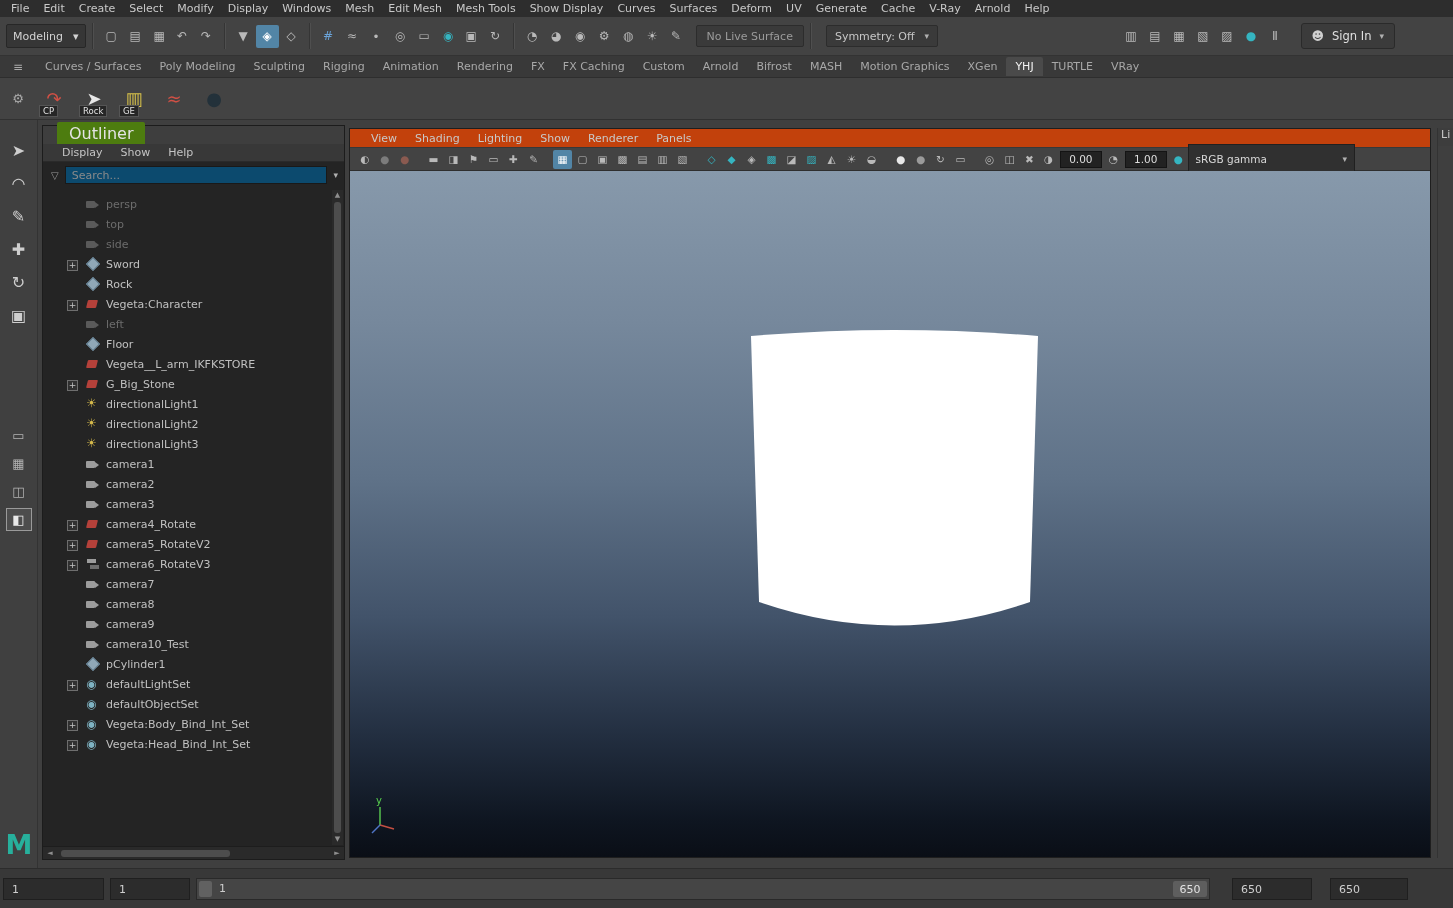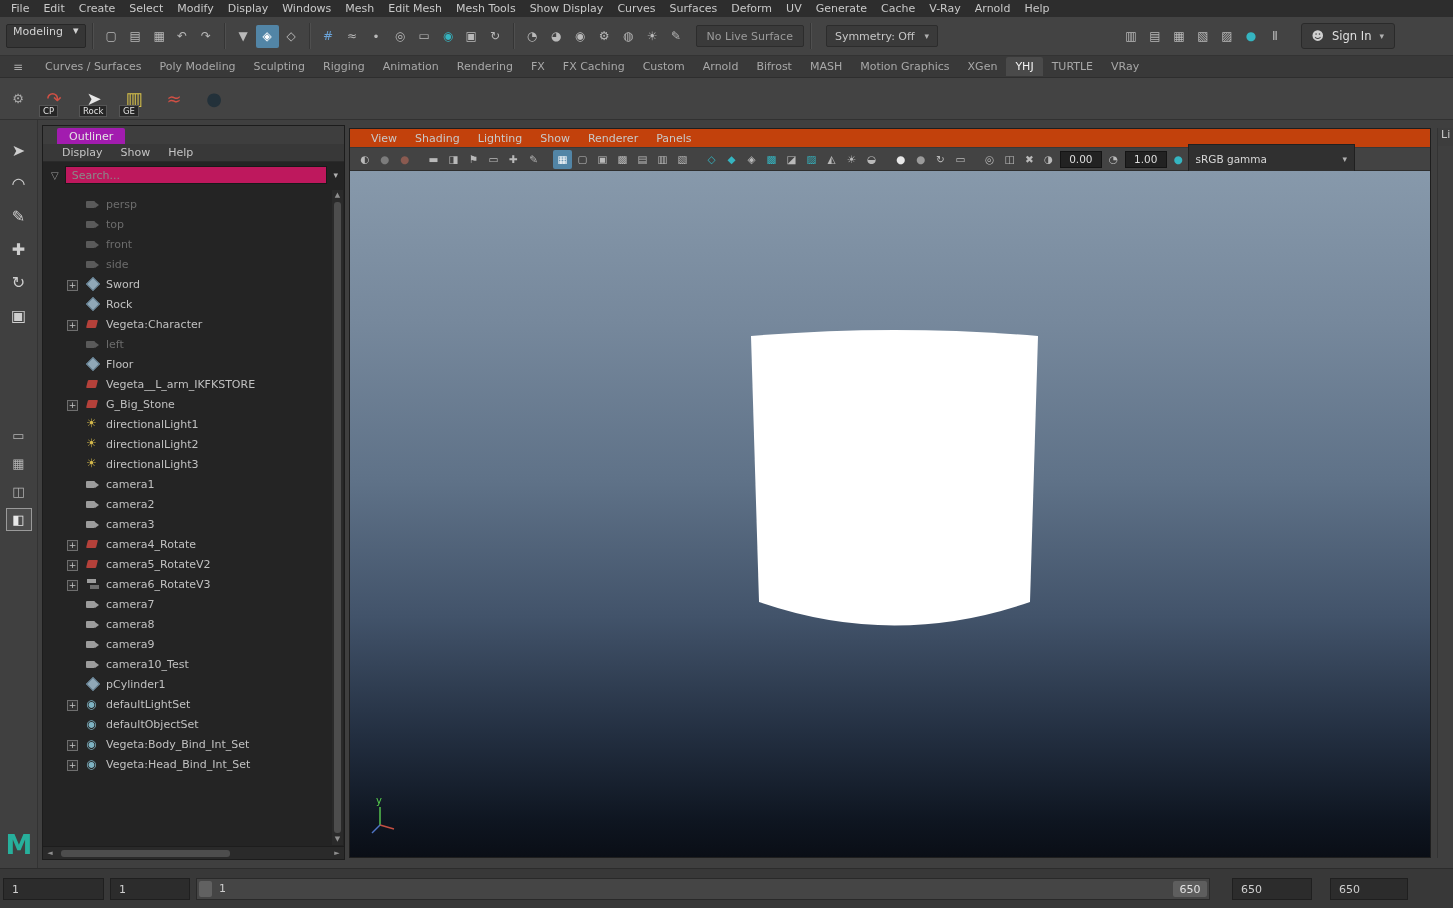--- a/index.html
+++ b/index.html
@@ -5,21 +5,21 @@
   *{box-sizing:border-box;margin:0;padding:0}
   html,body{width:1453px;height:908px;overflow:hidden}
   body{position:relative;background:#3f3f3f;font-family:"DejaVu Sans","Liberation Sans",sans-serif;color:#c8c8c8;font-size:12px;-webkit-font-smoothing:antialiased}
 
   
   #menubar{position:absolute;left:0;top:0;right:0;height:17px;background:#2d2d2d;display:flex;align-items:center;padding-left:4px;z-index:5}
   #menubar .mi{padding:17px 7px;font-size:11px;color:#c9c9c9;white-space:nowrap;cursor:default}
 
   
   #statusline{position:absolute;left:0;top:17px;right:0;height:39px;background:#434343;display:flex;align-items:center;border-bottom:1px solid #333}
-  .menuset{display:flex;align-items:flex-start;height:24px;margin-left:6px;background:#363636;border:1px solid #272727;border-radius:2px;padding:0 6px;gap:10px}
+  .menuset{display:flex;align-items:center;height:24px;margin-left:6px;background:#363636;border:1px solid #272727;border-radius:2px;padding:0 6px;gap:10px}
   .menuset span{font-size:11px;color:#d2d2d2}
   .caret{font-size:9px;color:#b0b0b0;line-height:1}
   .sl-div{width:0;height:26px;border-left:1px solid #353535;border-right:1px solid #4f4f4f;margin:0 6px}
   .igroup{display:flex;align-items:center;gap:1px}
   .icon-btn{width:23px;height:23px;display:flex;align-items:center;justify-content:center;font-size:12px;color:#b9b9b9;border-radius:2px;cursor:default}
   .icon-btn.active{background:#5285a6;color:#fff}
   .sl-field{height:22px;display:flex;align-items:center;padding:0 10px;background:#3a3a3a;border:1px solid #2c2c2c;border-radius:2px;font-size:11px;color:#9b9b9b;margin-left:8px}
   .sl-dd{height:22px;display:flex;align-items:center;gap:10px;padding:0 8px;background:#3a3a3a;border:1px solid #2c2c2c;border-radius:2px;font-size:11px;color:#c6c6c6;margin-left:8px}
   .signin{display:flex;align-items:center;gap:8px;height:26px;background:#3b3b3b;border:1px solid #2a2a2a;border-radius:3px;padding:0 10px;margin:0 58px 0 14px}
   .signin .u{font-size:12px;color:#cfcfcf}
@@ -45,26 +45,26 @@
   #toolbox{position:absolute;left:0;top:120px;bottom:40px;width:38px;background:#404040;border-right:1px solid #333;padding-top:14px}
   .tool{width:34px;height:33px;margin:0 auto;display:flex;align-items:center;justify-content:center;color:#cecece;font-size:16px;cursor:default}
   #layouts{margin-top:92px}
   .lay{width:26px;height:23px;margin:5px auto;display:flex;align-items:center;justify-content:center;color:#b2b2b2;font-size:13px;border:1px solid transparent;cursor:default}
   .lay.active{border-color:#9a9a9a;background:#4d4d4d;color:#e8e8e8}
   #mayalogo{position:absolute;left:2px;top:826px;width:34px;height:36px;display:flex;align-items:center;justify-content:center;color:#27b09c;font-size:27px;font-weight:bold}
 
   
   #outliner{position:absolute;left:42px;top:125px;width:303px;height:735px;background:#242424;border:1px solid #1c1c1c;display:flex;flex-direction:column}
   .otabrow{height:18px;background:#3e3e3e;display:flex;align-items:flex-end;padding-left:14px;flex:0 0 18px}
-  .otab{background:#a21caf;color:#e4e4e4;font-size:11px;padding:2px 12px 1px;border-radius:2px 2px 0 0}
+  .otab{background:#4d7c0f;color:#e4e4e4;font-size:16px;padding:2px 12px 1px;border-radius:2px 2px 0 0}
   .omenu{height:18px;background:#383838;display:flex;align-items:center;padding-left:10px;flex:0 0 18px;border-bottom:1px solid #2a2a2a}
   .omenu .mi{padding:0 9px;font-size:11px;color:#c4c4c4}
   .osearch-row{height:26px;display:flex;align-items:center;padding:0 6px 0 8px;gap:6px;flex:0 0 26px}
   .funnel{color:#9a9a9a;font-size:10px}
-  .osearch{flex:1;height:18px;background:#be185d;border:1px solid #191919;color:#c0c0c0;font-size:11px;padding:0 6px;font-family:inherit;outline:none}
+  .osearch{flex:1;height:18px;background:#0c4a6e;border:1px solid #191919;color:#c0c0c0;font-size:11px;padding:0 6px;font-family:inherit;outline:none}
   .osearch::placeholder{color:#8a8a8a}
   .otree{flex:1;overflow:hidden;padding:3px 14px 0 0;position:relative}
   .orow{display:flex;align-items:flex-end;height:20px;padding-left:24px;white-space:nowrap;cursor:default}
   .exp{flex:0 0 11px;width:11px;height:11px;line-height:9px;text-align:center;font-size:9px;color:#c4c4c4;border:1px solid #6e6e6e;background:#303030;margin-right:7px}
   .exp.noexp{visibility:hidden}
   .ti{width:16px;height:14px;margin-right:5px;flex:0 0 16px;position:relative}
   .ti-camera::before{content:"";position:absolute;left:1px;top:4px;width:9px;height:7px;background:#9c9c9c;border-radius:1px}
   .ti-camera::after{content:"";position:absolute;left:10px;top:5px;border-top:3px solid transparent;border-bottom:3px solid transparent;border-left:4px solid #9c9c9c}
   .ti-mesh::before{content:"";position:absolute;left:3px;top:2px;width:8px;height:8px;background:#8fa8b8;border:1px solid #5f7a8c;transform:rotate(45deg)}
   .ti-character::before{content:"";position:absolute;left:2px;top:3px;width:10px;height:8px;background:#b5413a;transform:skewX(-14deg);border-radius:1px}
@@ -307,25 +307,20 @@
 
   <div class="orow dim">
         <span class="exp noexp"></span>
         <span class="ti ti-camera"></span>
         <span class="olabel">persp</span>
       </div>
       <div class="orow dim">
         <span class="exp noexp"></span>
         <span class="ti ti-camera"></span>
         <span class="olabel">top</span>
-      </div>
-      <div class="orow dim">
-        <span class="exp noexp"></span>
-        <span class="ti ti-camera"></span>
-        <span class="olabel">front</span>
       </div>
       <div class="orow dim">
         <span class="exp noexp"></span>
         <span class="ti ti-camera"></span>
         <span class="olabel">side</span>
       </div>
       <div class="orow">
         <span class="exp">+</span>
         <span class="ti ti-mesh"></span>
         <span class="olabel">Sword</span>

